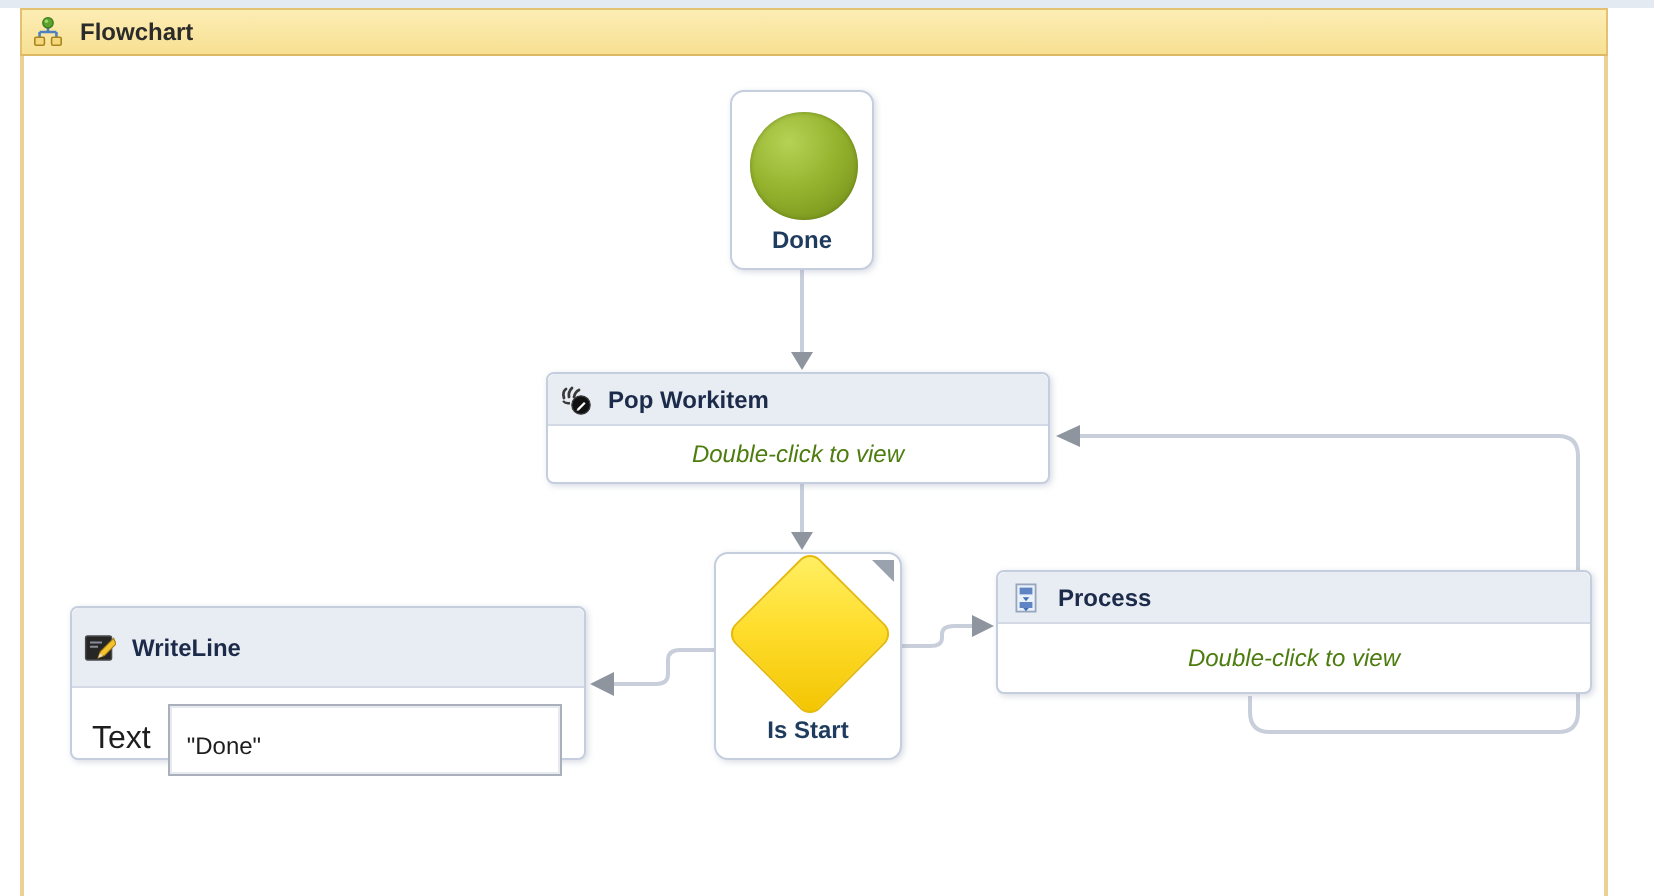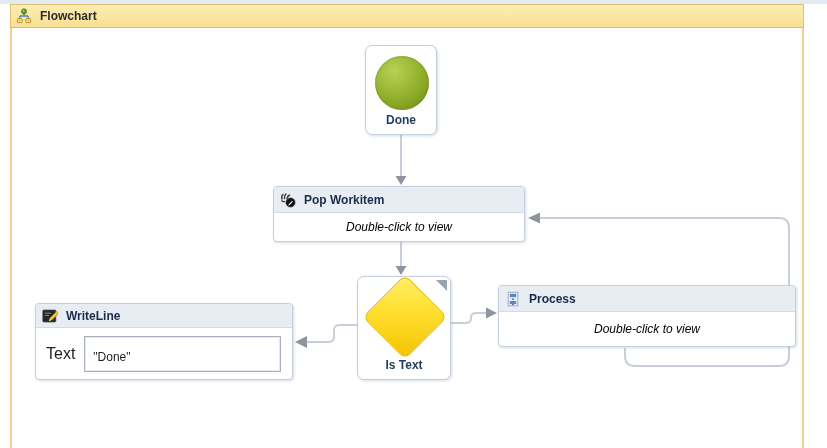--- a/index.html
+++ b/index.html
@@ -32,40 +32,40 @@
     box-shadow:inset 0 0 2px rgba(70,90,10,.5); }
   .node-label { position:absolute; left:0; right:0; bottom:7px; text-align:center;
     font-size:12px; font-weight:600; color:#1f3b5e; }
 
   
   .activity { border-radius:4px; }
   .activity .hdr { height:26px; background:#e8ecf3; border-bottom:1px solid #d4dae5;
     border-radius:4px 4px 0 0; display:flex; align-items:center; gap:8px; padding-left:6px; }
   .activity .hdr-title { font-size:12px; font-weight:600; color:#1c2b4a; }
   .activity .hint { display:flex; align-items:center; justify-content:center;
-    font-size:12px; font-style:italic; color:#000000; }
+    font-size:12px; font-style:italic; color:#4d7c0f; }
 
   .pop-node { left:273px; top:186px; width:252px; height:56px; }
   .pop-node .hint { height:28px; }
 
   .process-node { left:498px; top:285px; width:298px; height:62px; }
   .process-node .hint { height:34px; }
 
   
   .decision-node { left:357px; top:276px; width:94px; height:104px; border-radius:7px; }
   .diamond { position:absolute; left:17px; top:10px; width:60px; height:60px;
     transform:rotate(45deg); border-radius:7px;
     background:linear-gradient(135deg, #fff066 0%, #ffde2e 45%, #f2c400 100%);
     border:1px solid #e6ba09; }
   .corner-tri { position:absolute; top:3px; right:3px; width:0; height:0;
     border-left:11px solid transparent; border-top:11px solid #9aa2ad; }
 
   
   .writeline-node { left:35px; top:303px; width:258px; height:77px; }
-  .writeline-node .hdr { height:24px; }
+  .writeline-node .hdr { height:40px; }
   .wl-body { display:flex; align-items:center; padding:0 10px; height:52px; }
   .wl-label { font-size:16px; color:#1e1e1e; margin-right:9px; }
   .wl-input { width:197px; height:36px; border:1px solid #a9b0bc;
     box-shadow:inset 0 0 0 1px #e7eaef; font-family:"Liberation Sans", sans-serif;
     font-size:12px; color:#1e1e1e; padding:6px 8px 0 8px; background:#fff; outline:none;
     vertical-align:top; }
 
   .icon16 { width:16px; height:16px; flex:0 0 16px; }
 </style>
 </head>
@@ -125,21 +125,21 @@
         <path d="M8.3 13.4 L8.6 12.4 L9.4 13.2 Z" fill="#fff"></path>
       </svg>
       <span class="hdr-title">Pop Workitem</span>
     </div>
     <div class="hint">Double-click to view</div>
   </div>
 
   <div class="node decision-node">
     <div class="corner-tri"></div>
     <div class="diamond"></div>
-    <div class="node-label">Is Text</div>
+    <div class="node-label">Is Start</div>
   </div>
 
   <div class="node activity process-node">
     <div class="hdr">
       <svg class="icon16" viewBox="0 0 16 16">
         <rect x="3.2" y="1.2" width="9.6" height="13.6" fill="#eaf1fa" stroke="#97a6bc" stroke-width="0.9"></rect>
         <rect x="4.8" y="2.8" width="6.4" height="3.4" fill="#5e84c4"></rect>
         <polygon points="8,9.6 6.4,7.6 9.6,7.6" fill="#3f6fb5"></polygon>
         <rect x="4.8" y="10" width="6.4" height="3" fill="#5e84c4"></rect>
         <polygon points="8,14.6 6.6,13 9.4,13" fill="#3f6fb5"></polygon>

